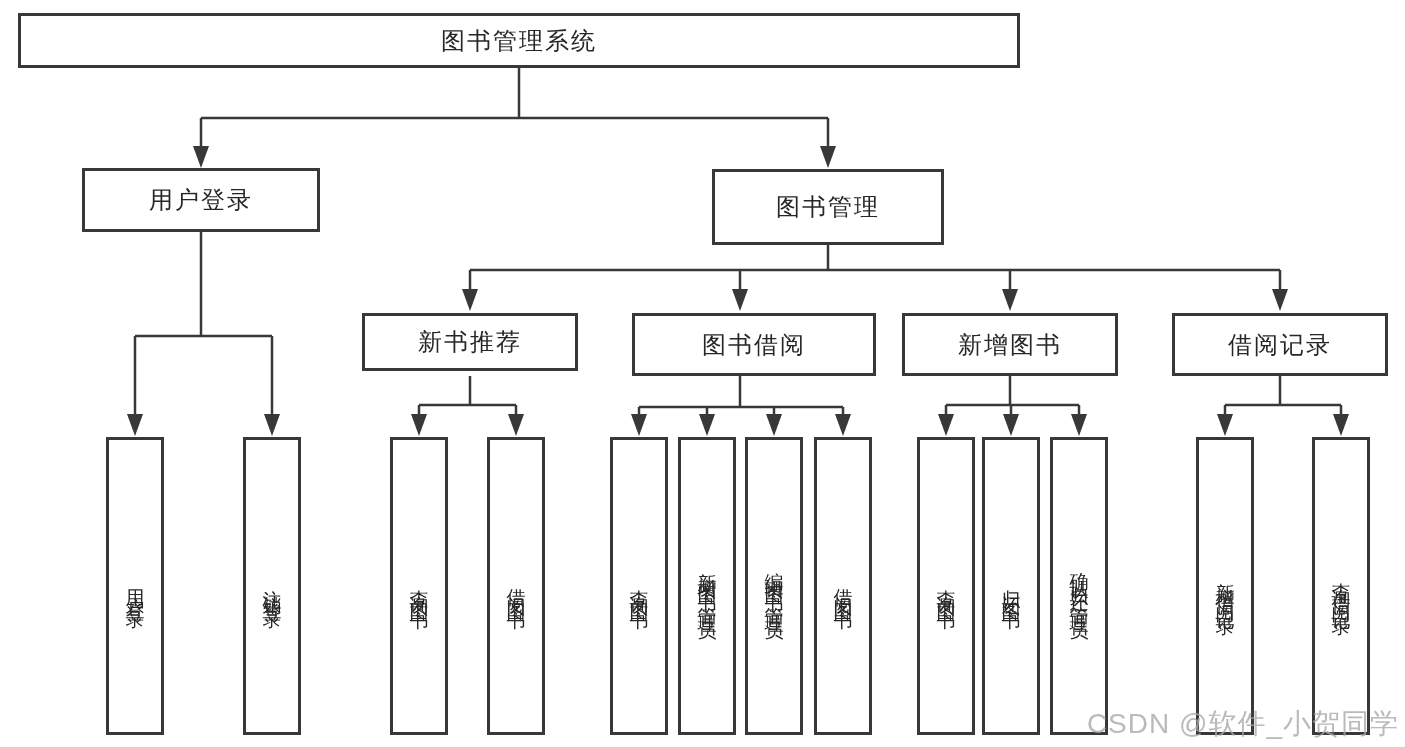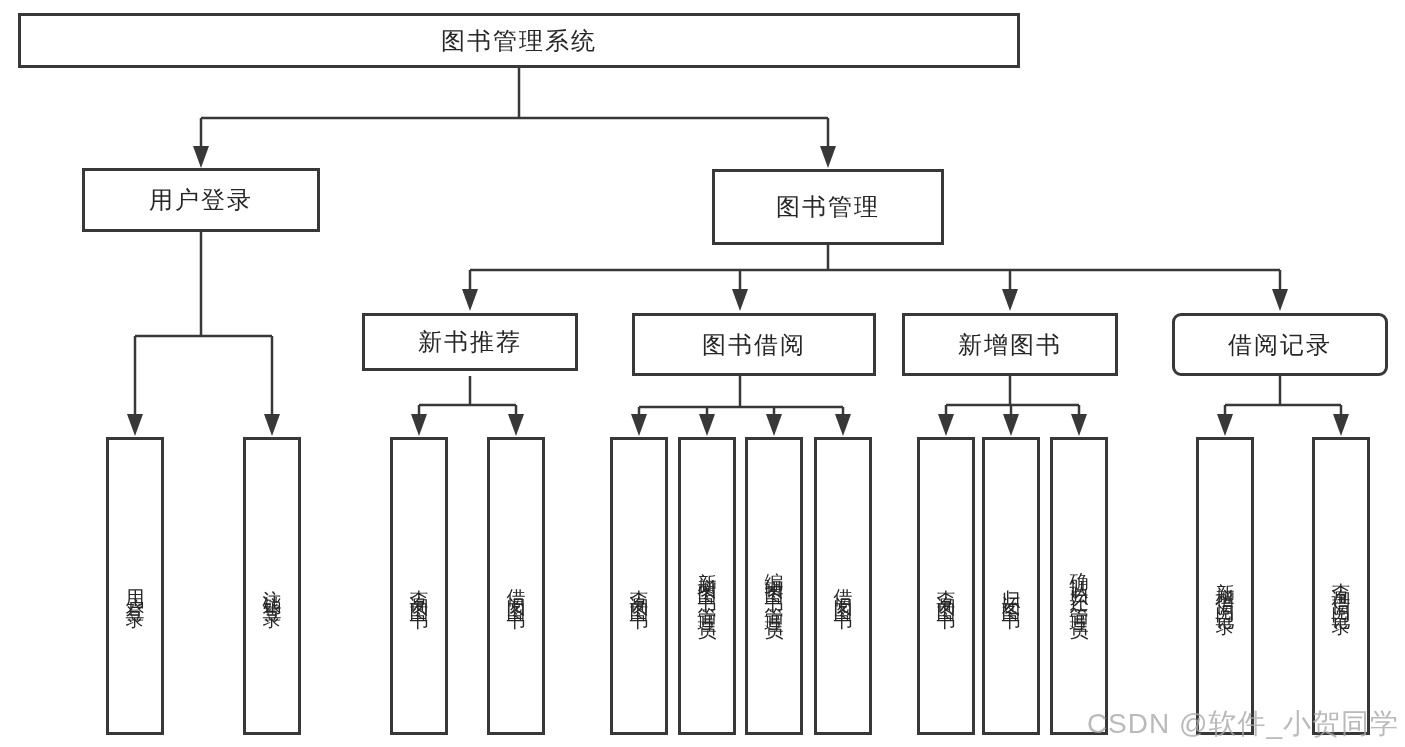--- a/index.html
+++ b/index.html
@@ -92,21 +92,21 @@
 
   <div class="box h" style="left:362px;top:313px;width:216px;height:58px;">
     <span>新书推荐</span>
   </div>
   <div class="box h" style="left:632px;top:313px;width:244px;height:63px;">
     <span>图书借阅</span>
   </div>
   <div class="box h" style="left:902px;top:313px;width:216px;height:63px;">
     <span>新增图书</span>
   </div>
-  <div class="box h" style="left:1172px;top:313px;width:216px;height:63px;border-radius:9px;">
+  <div class="box h" style="left:1172px;top:313px;width:216px;height:63px;">
     <span>借阅记录</span>
   </div>
 
   <div class="box v" style="left:106px;top:437px;width:58px;height:298px;">
     <span>用户登录</span>
   </div>
   <div class="box v" style="left:243px;top:437px;width:58px;height:298px;">
     <span>注销登录</span>
   </div>
 

